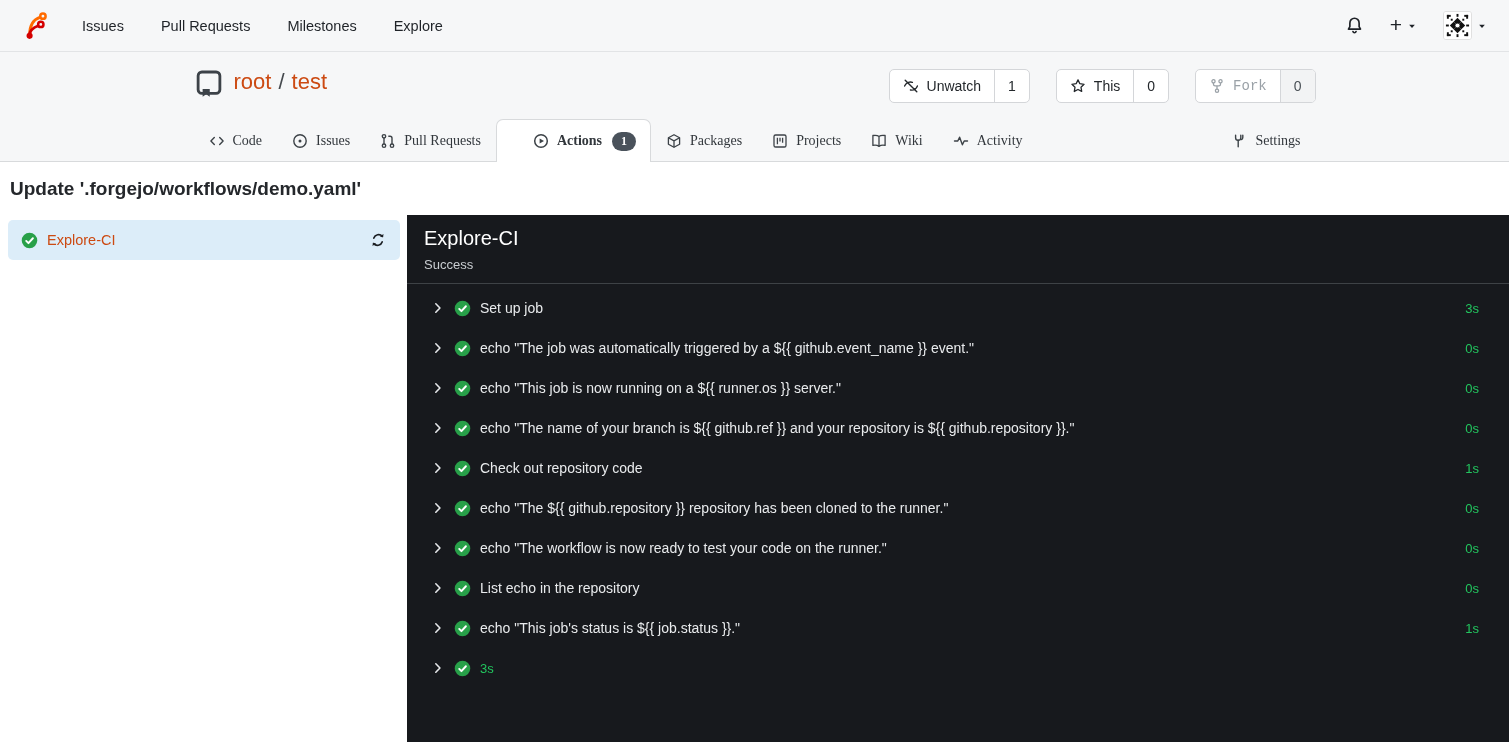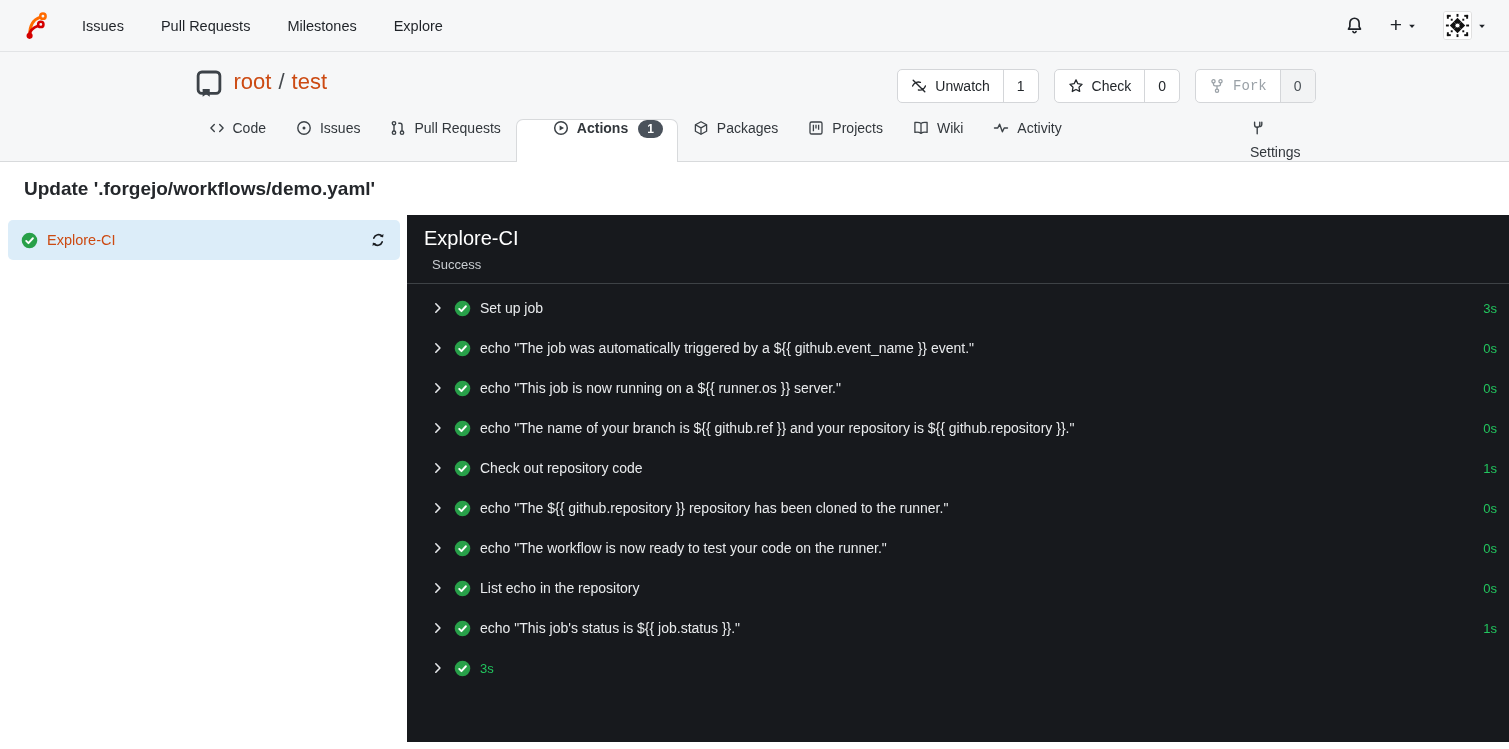--- a/index.html
+++ b/index.html
@@ -39,77 +39,77 @@
     background: var(--header-bg);
     border-bottom: 1px solid var(--header-border);
     padding-top: 17px;
   }
   .container { width: 1122px; margin: 0 auto; }
   .repo-row { display: flex; align-items: flex-start; height: 38px; }
   .repo-icon { width: 30px; height: 30px; color: #3c4248; margin-right: 10px; }
   .repo-title { font-size: 22px; }
   .repo-title a { color: var(--primary); text-decoration: none; cursor: pointer; }
   .repo-sep { color: #45494e; padding: 0 7px; }
-  .repo-actions { margin-left: auto; display: flex; gap: 15px; }
+  .repo-actions { margin-left: auto; display: flex; gap: 26px; }
   .btn-group {
     display: flex; align-items: stretch;
     border: 1px solid #d4d6d9; border-radius: 5px;
     background: #fff; height: 34px; overflow: hidden;
     font-size: 14px; color: #23272b; cursor: pointer;
   }
   .btn-main { display: flex; align-items: center; gap: 8px; padding: 0 13px; }
   .btn-count { display: flex; align-items: center; padding: 0 13px; border-left: 1px solid #d4d6d9; font-weight: 500; }
   .btn-group.disabled { cursor: default; }
   .btn-group.disabled .btn-main { color: #9aa1a7; font-family: Liberation Mono, monospace; }
   .btn-group.disabled .btn-count { background: #f2f3f4; color: #4a5056; }
   .btn-icon { width: 16px; height: 16px; }
 
   .tabs-row { display: flex; align-items: flex-end; margin-top: 12px; }
   .tab {
-    display: flex; align-items: flex-start; gap: 8px;
+    display: flex; align-items: center; gap: 8px;
     height: 42px; padding: 0 14px;
     font-size: 14px; color: #32373c; cursor: pointer;
-    border: 1px solid transparent; border-bottom: none;
+    border: 1px solid transparent; border-bottom: none; font-family: Liberation Serif, serif;
   }
   .tab .tab-icon { width: 16px; height: 16px; color: #3c4247; }
   .tab.active {
     background: #fff;
     border-color: var(--header-border);
     border-radius: 7px 7px 0 0;
     font-weight: 700;
     margin-bottom: -1px;
     height: 43px;
     padding-left: 36px;
   }
   .tab-badge {
     background: var(--badge-bg); color: #fff;
     font-size: 12px; font-weight: 600;
     border-radius: 10px; padding: 2px 9px; margin-left: 2px;
   }
-  .tab-settings { margin-left: auto; flex-direction: column; }
+  .tab-settings { margin-left: auto; }
 
   
-  .run-title { padding: 16px 24px 15px; font-size: 19px; color: #24272b; }
+  .run-title { padding: 16px 10px 15px; font-size: 19px; color: #24272b; }
   .run-body { display: flex; min-height: 527px; }
   .job-sidebar { width: 407px; padding: 5px 7px 0 8px; background: #fff; }
   .job-item {
     height: 40px; border-radius: 5px;
     background: var(--selected-blue);
     display: flex; align-items: center; gap: 9px;
     padding: 0 13px; cursor: pointer;
   }
   .job-item-label { color: var(--primary); font-size: 14.5px; flex: 1; }
   .rerun-btn { width: 18px; height: 18px; color: #1b1f24; cursor: pointer; }
 
   .job-panel { flex: 1; background: var(--panel-bg); display: flex; flex-direction: column; }
   .panel-header { padding: 12px 17px 11px; }
   .panel-job-name { color: #ffffff; font-size: 20px; font-weight: 400; }
-  .panel-job-status { color: #c9cdd1; font-size: 13px; margin-top: 7px; margin-left: 8px; }
+  .panel-job-status { color: #c9cdd1; font-size: 13px; margin-top: 7px; }
   .panel-divider { border-top: 1px solid var(--panel-divider); }
-  .steps { padding: 4px 12px 0 24px; }
+  .steps { padding: 4px 30px 0 24px; }
   .step-row { height: 40px; display: flex; align-items: center; gap: 9px; cursor: pointer; }
   .step-chevron { width: 14px; height: 14px; color: #e6e8ea; flex: none; }
   .check-circle { width: 17px; height: 17px; flex: none; }
   .step-name { color: #e9ebed; font-size: 14px; flex: 1; white-space: nowrap; overflow: hidden; }
   .step-duration { color: #22c55e; font-size: 13px; flex: none; }
 </style>
 </head>
 <body>
 
 <svg width="0" height="0" style="position:absolute">
@@ -203,21 +203,21 @@
             </svg>
             <span>Unwatch</span>
           </span>
           <span class="btn-count">1</span>
         </div>
         <div class="btn-group">
           <span class="btn-main">
             <svg class="btn-icon" viewBox="0 0 16 16">
               <path d="M8 1.9l1.85 3.8 4.2.6-3.05 2.95.7 4.2L8 11.5l-3.7 1.95.7-4.2L1.95 6.3l4.2-.6z" fill="none" stroke="#23272b" stroke-width="1.3" stroke-linejoin="round"></path>
             </svg>
-            <span>Check</span>
+            <span>This</span>
           </span>
           <span class="btn-count">0</span>
         </div>
         <div class="btn-group disabled">
           <span class="btn-main">
             <svg class="btn-icon" viewBox="0 0 16 16">
               <g fill="none" stroke="#9aa1a7" stroke-width="1.3">
                 <circle cx="4.5" cy="3.3" r="1.6"></circle>
                   <circle cx="11.5" cy="3.3" r="1.6"></circle>
                   <circle cx="8" cy="12.7" r="1.6"></circle>

